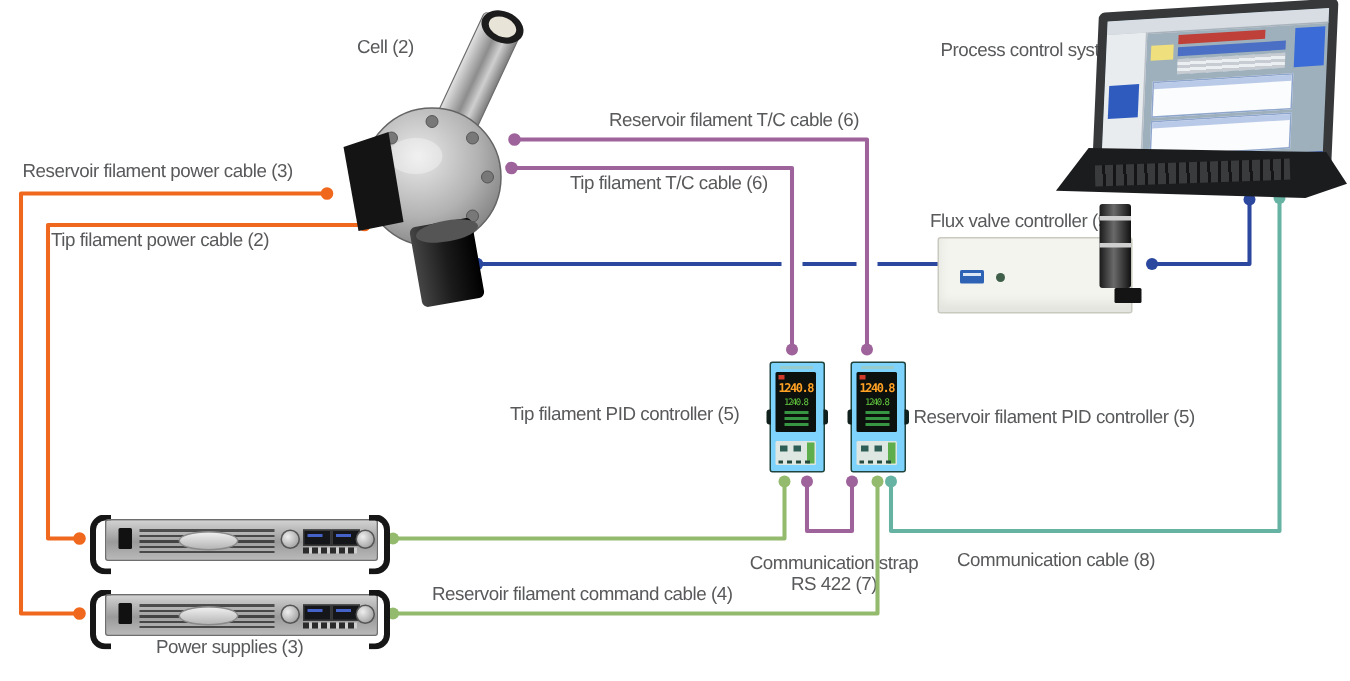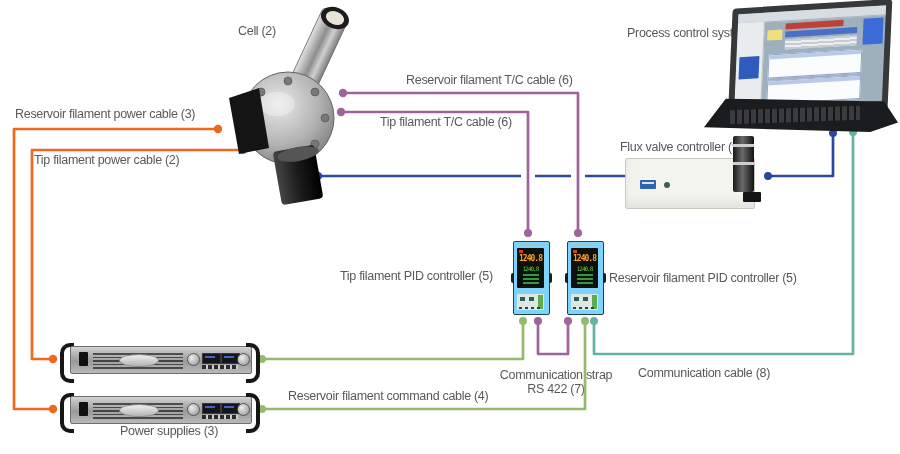--- a/index.html
+++ b/index.html
@@ -305,15 +305,15 @@
   <div class="lbl" style="left:34px;top:153px;">Tip filament power cable (2)</div>
   <div class="lbl" style="left:620px;top:140px;">Flux valve controller (9)</div>
   <div class="lbl" style="left:340px;top:269px;">Tip filament PID controller (5)</div>
   <div class="lbl" style="left:609px;top:271px;">Reservoir filament PID controller (5)</div>
   <div class="lbl" style="left:638px;top:338px;margin-top:28px;">Communication cable (8)</div>
   <div class="lbl center" style="left:468px;top:368px;width:176px;">
     <span>Communication strap</span><br>
     <span>RS 422 (7)</span>
   </div>
   <div class="lbl" style="left:268px;top:389px;margin-left:20px;">Reservoir filament command cable (4)</div>
-  <div class="lbl" style="left:104px;top:424px;margin-left:16px;">Power supplies (3)</div>
+  <div class="lbl" style="left:104px;top:424px;">Power supplies (3)</div>
 
 </div>
 
 </body></html>

